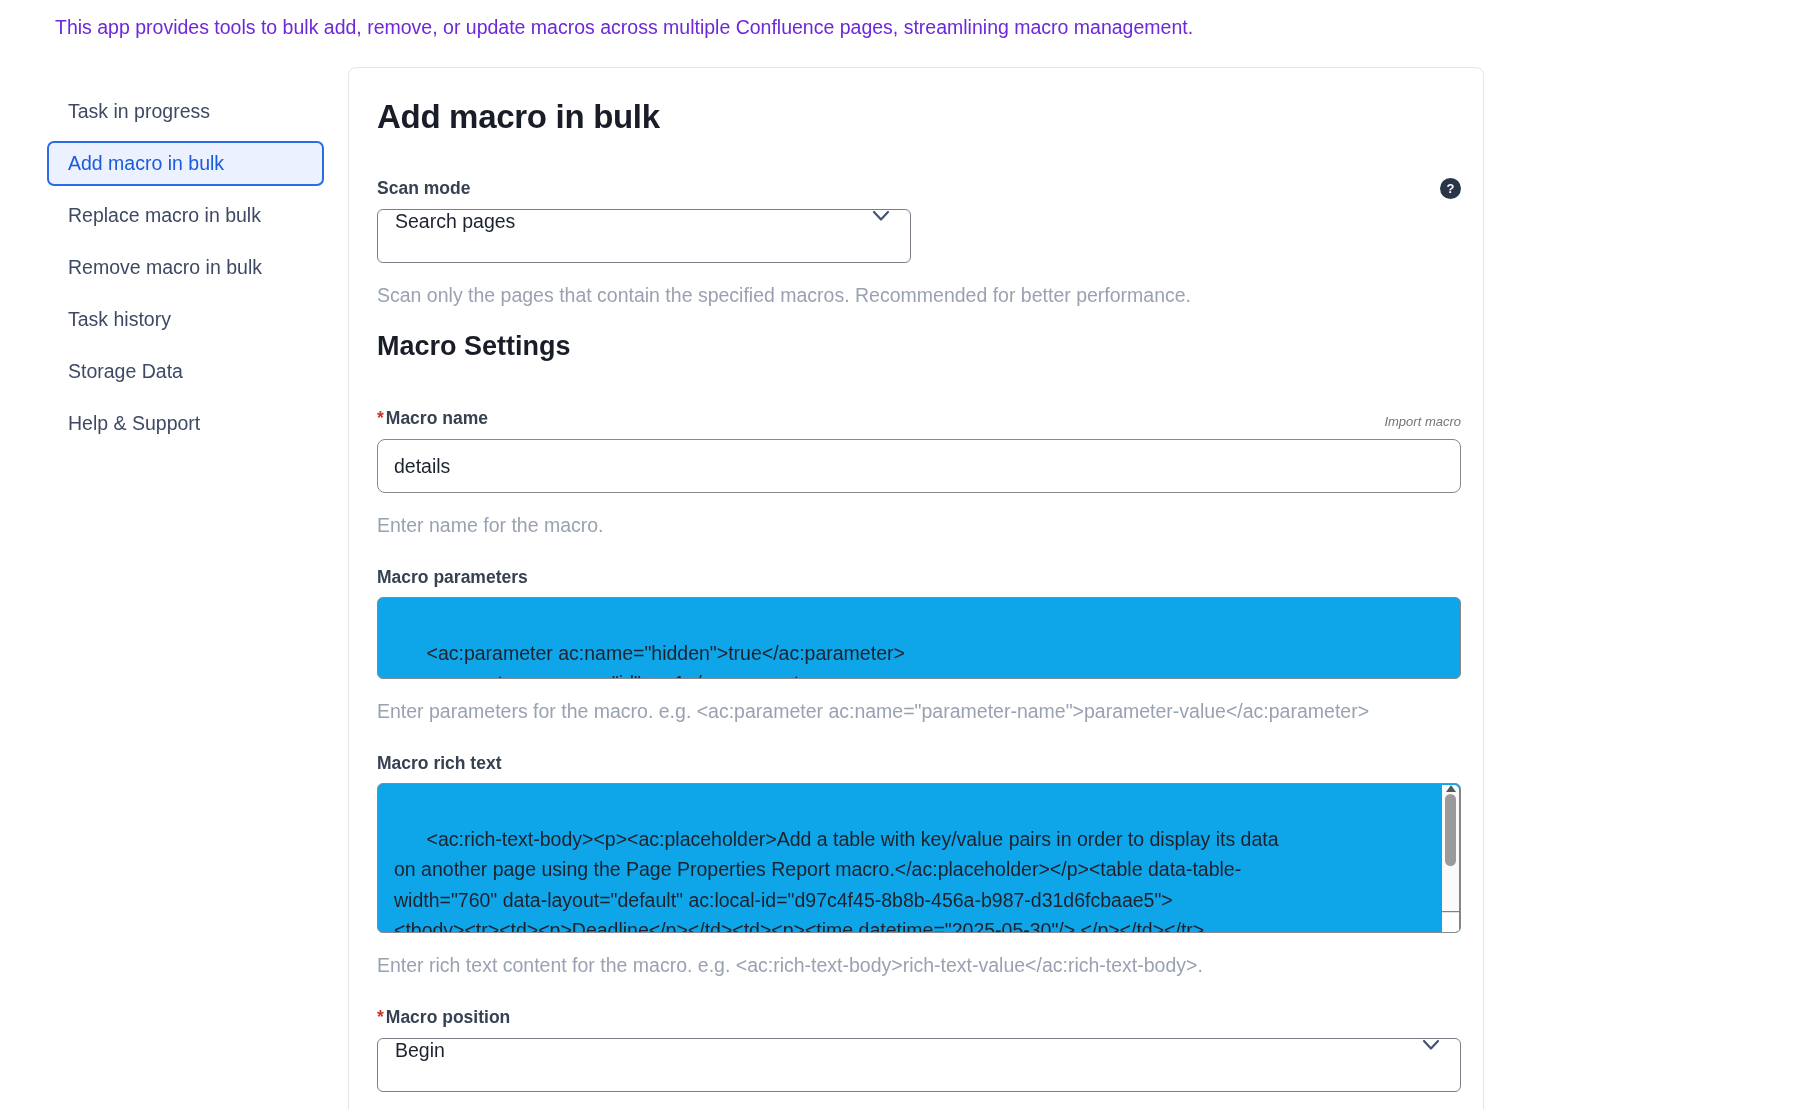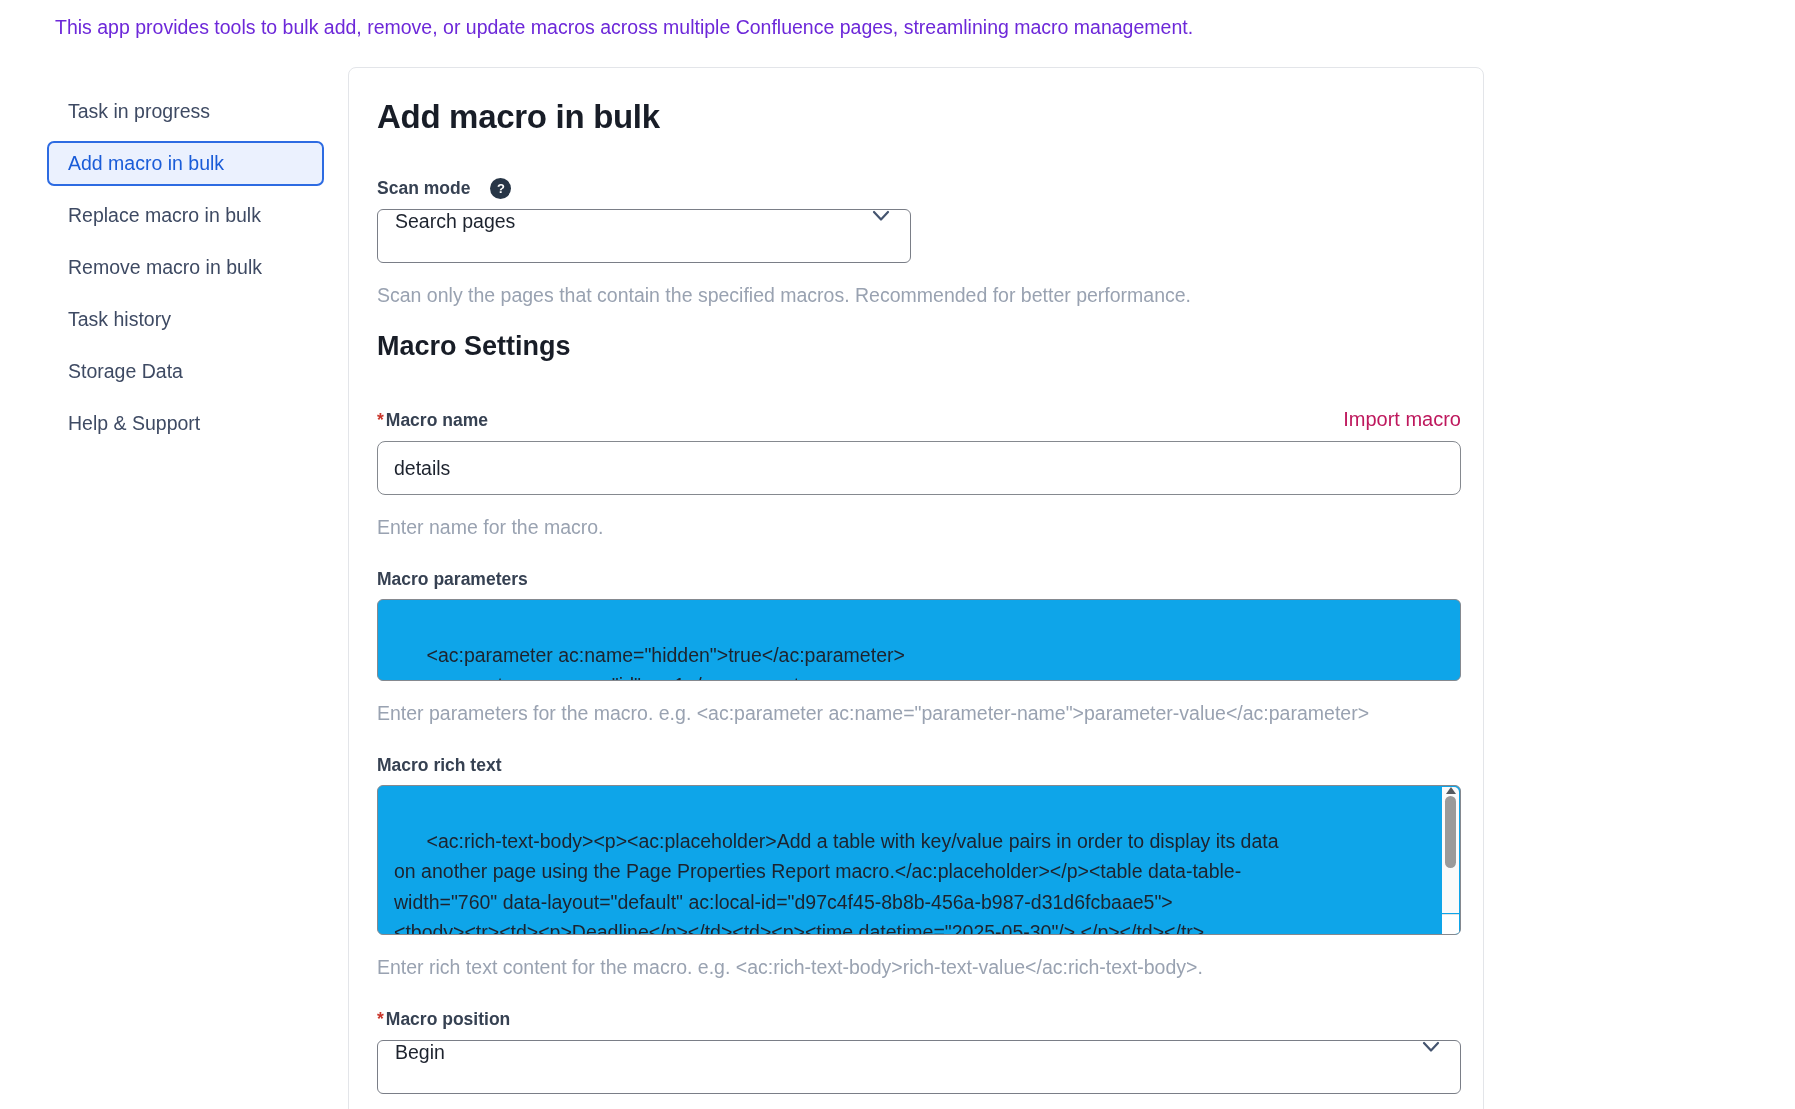--- a/index.html
+++ b/index.html
@@ -42,21 +42,21 @@
     border-radius: 8px;
     background: #ffffff;
     padding: 30px 22px 60px 28px;
     min-height: 1120px;
   }
   .h1 { font-size: 33px; font-weight: 700; color: #181d27; letter-spacing: -0.3px; }
   .step-text { margin-top: 28px; font-size: 19.5px; color: #2a303c; }
 
   .field-label {
     font-size: 17.5px; font-weight: 700; color: #364152;
-    display: flex; align-items: center; gap: 20px;
+    display: flex; align-items: center; gap: 20px; justify-content: space-between;
   }
   .req { color: #C9372C; font-weight: 700; margin-right: 2px; }
 
   .help-icon {
     display: inline-flex; align-items: center; justify-content: center;
     width: 21px; height: 21px; border-radius: 50%;
     background: #283647; color: #ffffff;
     font-size: 13px; font-weight: 700; cursor: pointer;
   }
 
@@ -82,21 +82,21 @@
     font-size: 19.5px;
     color: #99A2B1;
   }
 
   .h2 { margin-top: 24px; font-size: 27px; font-weight: 700; color: #181d27; }
 
   .label-row {
     margin-top: 46px;
     display: flex; align-items: flex-end; justify-content: space-between;
   }
-  .import-link { font-size: 20px; color: #be185d; cursor: pointer; }
+  .import-link { font-size: 13px; color: #737373; cursor: pointer; font-style: italic; }
 
   .text-input {
     margin-top: 10px;
     width: 100%; height: 54px;
     border: 1px solid #85898F; border-radius: 8px;
     display: flex; align-items: center;
     padding: 0 16px;
     font-size: 19.5px; color: #1d232e;
     background: #fff;
   }

